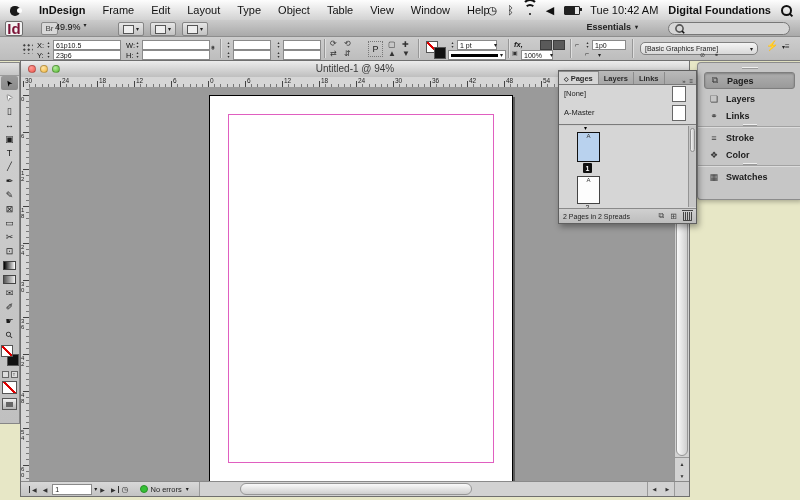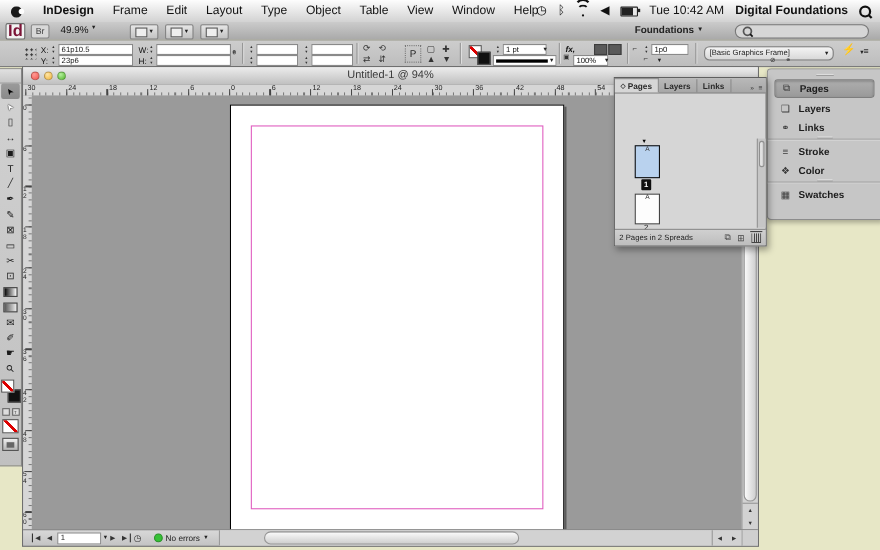--- a/index.html
+++ b/index.html
@@ -27,21 +27,21 @@
   .wifi i:nth-child(2){width:7px;height:7px}
   .wifi i:nth-child(3){width:2px;height:2px;background:#111;border:none;border-radius:50%}
   .mag{width:7px;height:7px;border:2px solid #111;border-radius:50%;position:relative}
   .mag::after{content:"";position:absolute;width:4px;height:2px;background:#111;right:-3px;bottom:-2px;transform:rotate(45deg)}
 
   
   .appbar{position:absolute;left:0;top:20px;width:800px;height:16px;
     background:linear-gradient(#cbcbcb,#a9a9a9);border-bottom:1px solid #8d8d8d;font-size:9px}
   .idlogo{position:absolute;left:5px;top:1px;width:16px;height:13px;background:#f2f2f2;border:1px solid #6d6d6d;
     color:#7c1437;font-weight:bold;font-size:15px;display:flex;align-items:center;justify-content:center;border-radius:2px}
-  .brlogo{position:absolute;left:28px;top:2px;width:15px;height:11px;background:#d8d8d8;border:1px solid #888;
+  .brlogo{position:absolute;left:41px;top:2px;width:15px;height:11px;background:#d8d8d8;border:1px solid #888;
     color:#444;font-weight:normal;font-size:8px;display:flex;align-items:center;justify-content:center;border-radius:2px}
   .zoomdd{position:absolute;left:52px;top:2px;display:flex;align-items:flex-start;gap:3px;height:12px;padding:0 3px}
   .ddicon{position:absolute;top:2px;width:24px;height:12px;border:1px solid #858585;border-radius:2px;
     background:linear-gradient(#e6e6e6,#c2c2c2);display:flex;align-items:center;justify-content:center;gap:2px}
   .ddicon .mini{width:9px;height:7px;border:1px solid #555;background:#eee}
   .caret{font-size:6px;color:#222;line-height:6px}
   .workspace{position:absolute;right:162px;top:2px;display:flex;align-items:center;gap:4px;font-size:9px;font-weight:bold;color:#222}
   .searchbox{position:absolute;right:10px;top:2px;width:110px;height:11px;border:1px solid #777;border-radius:7px;
     background:#d6d6d6;display:flex;align-items:center;padding:0 5px;gap:4px}
   .searchbox .mag{border-color:#555;transform:scale(.8)}
@@ -218,21 +218,21 @@
     </span>
   <span class="ddicon" style="left:150px" data-name="screen-mode-dropdown">
       <span class="mini" data-name="screen-mode-icon"></span>
       <span class="caret">▾</span>
     </span>
   <span class="ddicon" style="left:182px" data-name="arrange-documents-dropdown">
       <span class="mini" data-name="arrange-documents-icon"></span>
       <span class="caret">▾</span>
     </span>
   <span class="workspace" data-name="workspace-switcher">
-    <span>Foundations</span>
+    <span>Essentials</span>
       <span class="caret">▾</span>
   </span>
   <span class="searchbox" data-name="search-input">
       <span class="mag" data-name="search-icon"></span>
     </span>
 </div>
 
 <div class="controlbar" data-name="control-panel">
   <span class="proxy" data-name="reference-point-proxy"></span>
 
@@ -515,20 +515,26 @@
         <span data-name="tab-label">Layers</span>
       </span>
       <span class="pp-tab" data-name="tab-links">
         <span data-name="tab-label">Links</span>
       </span>
       <span class="pp-tabmisc">
         <span data-name="panel-expand-icon">»</span>
         <span data-name="panel-menu-icon">≡</span>
       </span>
     </div>
+  <div class="pp-masters" data-name="masters-section">
+    <span class="pp-mrow" style="top:5px" data-name="master-none-item">[None]</span>
+    <span class="pp-thumb" style="top:2px" data-name="master-none-thumbnail"></span>
+    <span class="pp-mrow" style="top:24px" data-name="master-a-item">A-Master</span>
+    <span class="pp-thumb" style="top:21px" data-name="master-a-thumbnail"></span>
+  </div>
   <div class="pp-pages" data-name="pages-section">
     <span class="spreadmark" data-name="spread-indicator-icon">▾</span>
     <div class="pagethumb p1" data-name="page-1-thumbnail">A</div>
     <div class="pbadge" data-name="page-1-number-badge">1</div>
     <div class="pagethumb p2" data-name="page-2-thumbnail">A</div>
     <div class="p2label" data-name="page-2-number-label">2</div>
     <div class="pp-scroll" data-name="pages-scrollbar">
         <i data-name="pages-scroll-thumb"></i>
       </div>
   </div>

